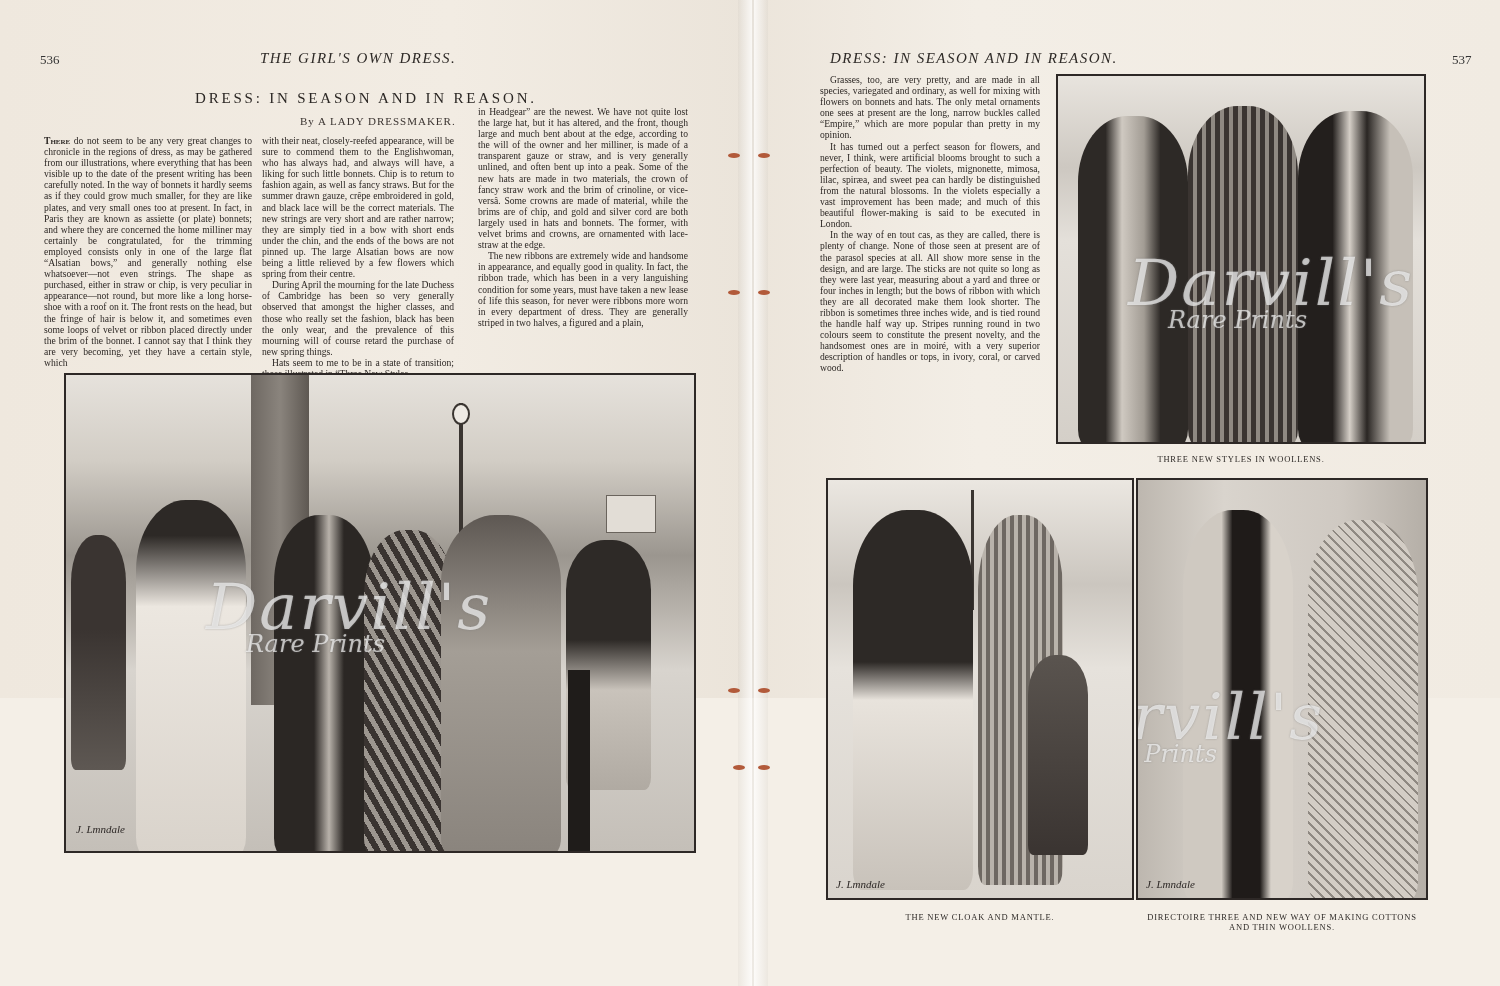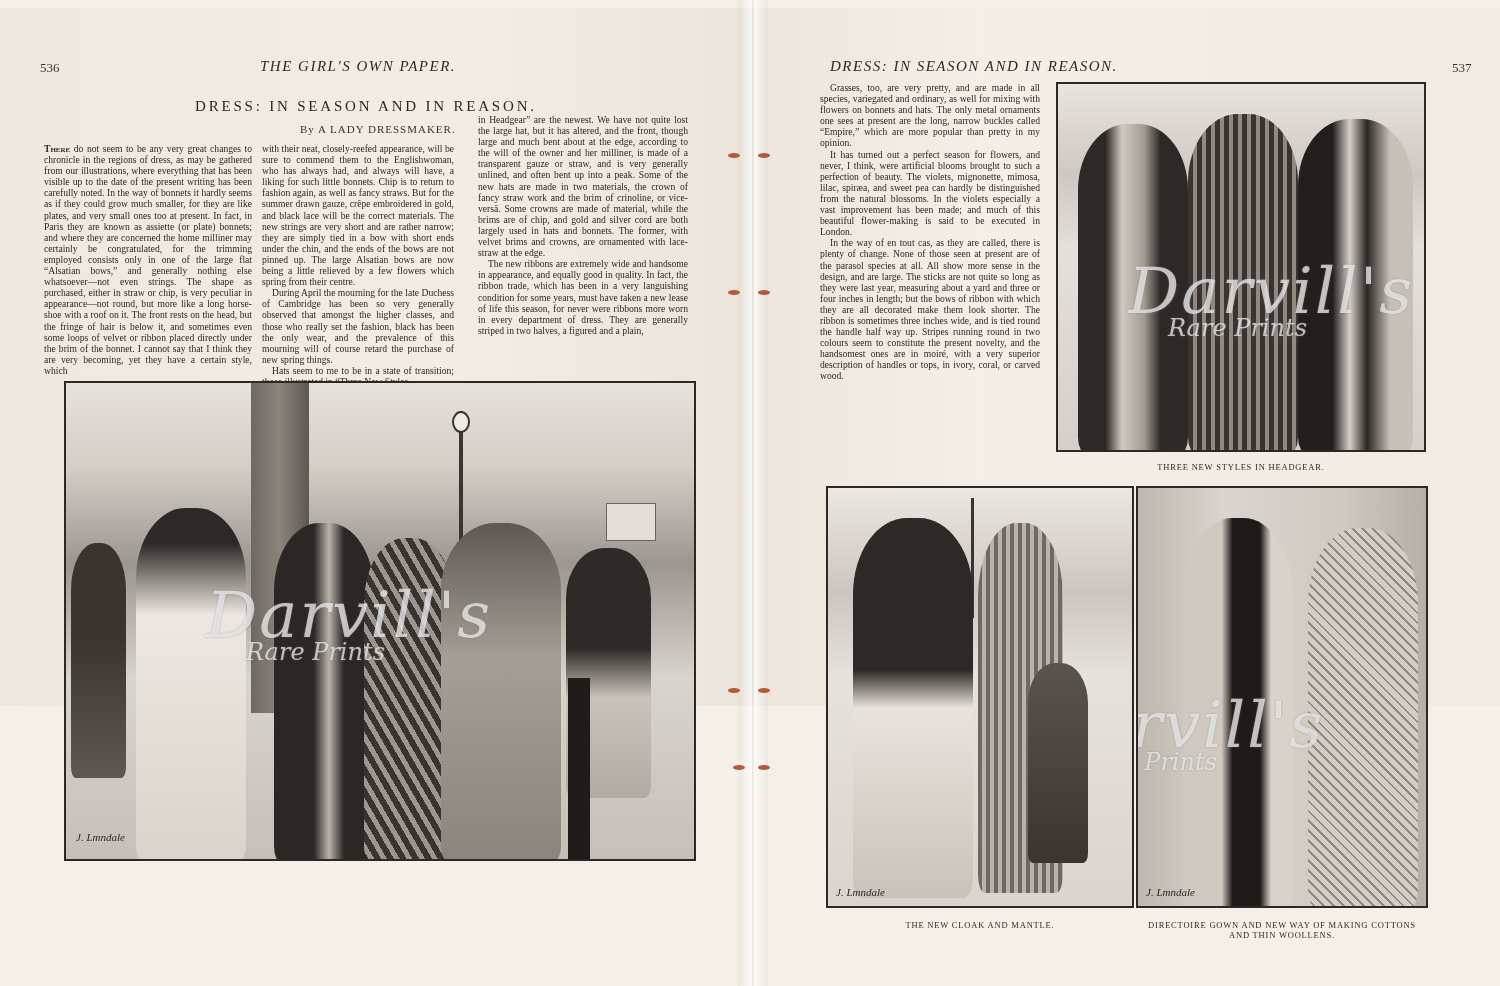--- a/index.html
+++ b/index.html
@@ -1,19 +1,19 @@
 <!DOCTYPE html>
 <html><head>
 <meta charset="utf-8">
 <style>
   * { box-sizing: border-box; margin: 0; padding: 0; }
   html, body { width: 1500px; height: 986px; overflow: hidden; background: #f4efe7; }
   body { position: relative; font-family: "Liberation Serif", "DejaVu Serif", serif; color: #2a2522; }
   .spread { position: absolute; left: 0; top: 0; width: 1500px; height: 986px; }
-  .page { position: absolute; top: 8px; height: 698px; background: #f1ebe2; }
+  .page { position: absolute; top: 0; height: 698px; background: #f1ebe2; }
   .page.left { left: 0; width: 752px; background: linear-gradient(90deg, #efe8de 0%, #f2ece3 60%, #ebe4da 100%); }
   .page.right { left: 752px; width: 748px; background: linear-gradient(90deg, #ece5db 0%, #f3eee6 30%, #f1ebe2 100%); }
   .spine { position: absolute; left: 738px; top: 0; width: 30px; height: 986px;
     background: linear-gradient(90deg, rgba(0,0,0,0.03), rgba(255,255,255,0.7) 45%, rgba(0,0,0,0.06) 50%, rgba(255,255,255,0.7) 55%, rgba(0,0,0,0.03)); }
   .hole { position: absolute; width: 12px; height: 5px; border-radius: 50%; background: #b25a3a; }
   .folio { position: absolute; font-size: 13px; color: #333; }
   .running { position: absolute; font-style: italic; font-size: 15px; letter-spacing: 1.5px; color: #2e2a27; }
   .title { position: absolute; left: 195px; top: 90px; font-size: 15px; letter-spacing: 2.8px; color: #2b2724; }
   .byline { position: absolute; left: 300px; top: 115px; font-size: 11px; letter-spacing: 1px; color: #3a3330; }
   .col { position: absolute; font-size: 9.6px; line-height: 11.1px; text-align: justify; color: #2c2724; }
@@ -29,21 +29,21 @@
   .signature { position: absolute; font-style: italic; font-size: 11px; color: #2d2826; }
   .figure { position: absolute; border-radius: 45% 45% 8% 8% / 20% 20% 5% 5%; }
 </style>
 </head>
 <body>
 
 <div class="spread">
 
   <div class="page left">
     <div class="folio" style="left:40px; top:52px;">536</div>
-    <div class="running" style="left:260px; top:50px;">THE GIRL'S OWN PAPER.</div>
+    <div class="running" style="left:260px; top:50px;">THE GIRL'S OWN DRESS.</div>
     <div class="title">DRESS: IN SEASON AND IN REASON.</div>
     <div class="byline">By A LADY DRESSMAKER.</div>
 
     <div class="col" style="left:44px; top:135px; width:208px;">
       <p class="first"><span class="dropcap">There</span><span> do not seem to be any very great changes to chronicle in the regions of dress, as may be gathered from our illustrations, where everything that has been visible up to the date of the present writing has been carefully noted. In the way of bonnets it hardly seems as if they could grow much smaller, for they are like plates, and very small ones too at present. In fact, in Paris they are known as assiette (or plate) bonnets; and where they are concerned the home milliner may certainly be congratulated, for the trimming employed consists only in one of the large flat “Alsatian bows,” and generally nothing else whatsoever—not even strings. The shape as purchased, either in straw or chip, is very peculiar in appearance—not round, but more like a long horse-shoe with a roof on it. The front rests on the head, but the fringe of hair is below it, and sometimes even some loops of velvet or ribbon placed directly under the brim of the bonnet. I cannot say that I think they are very becoming, yet they have a certain style, which</span></p>
     </div>
     <div class="col" style="left:262px; top:135px; width:192px;">
       <p class="first">with their neat, closely-reefed appearance, will be sure to commend them to the Englishwoman, who has always had, and always will have, a liking for such little bonnets. Chip is to return to fashion again, as well as fancy straws. But for the summer drawn gauze, crêpe embroidered in gold, and black lace will be the correct materials. The new strings are very short and are rather narrow; they are simply tied in a bow with short ends under the chin, and the ends of the bows are not pinned up. The large Alsatian bows are now being a little relieved by a few flowers which spring from their centre.</p>
       <p>During April the mourning for the late Duchess of Cambridge has been so very generally observed that amongst the higher classes, and those who really set the fashion, black has been the only wear, and the prevalence of this mourning will of course retard the purchase of new spring things.</p>
       <p>Hats seem to me to be in a state of transition; those illustrated in “Three New Styles</p>
@@ -88,21 +88,21 @@
     <div class="illus" style="left:304px; top:74px; width:370px; height:370px; background:#d8d3cc;">
       <div class="scene" style="background:linear-gradient(180deg,#e8e4de 0%,#cdc8c1 25%,#e4e0da 45%,#d4cfc8 100%);"></div>
       <div class="figure" style="left:20px; top:40px; width:110px; height:330px; background:linear-gradient(90deg,#2d2926 25%,#cfc9c1 40%,#a29c94 60%,#2d2926 75%);"></div>
       <div class="figure" style="left:130px; top:30px; width:110px; height:340px; background:repeating-linear-gradient(90deg,#3a3431 0 5px,#8f8982 5px 9px);"></div>
       <div class="figure" style="left:240px; top:35px; width:115px; height:335px; background:linear-gradient(90deg,#231f1d 30%,#d5cfc7 45%,#2a2623 60%,#c6c0b8 80%);"></div>
       <div class="watermark" style="left:70px; top:170px;">
         <span class="big">Darvill's</span>
         <span class="small">Rare Prints</span>
       </div>
     </div>
-    <div class="caption" style="left:304px; top:454px; width:370px;">THREE NEW STYLES IN HEADGEAR.</div>
+    <div class="caption" style="left:304px; top:454px; width:370px;">THREE NEW STYLES IN WOOLLENS.</div>
 
     <div class="illus" style="left:74px; top:478px; width:308px; height:422px; background:#d6d1ca;">
       <div class="scene" style="background:linear-gradient(180deg,#ebe7e1 0%,#cbc6bf 25%,#e6e2dc 45%,#d9d4cd 100%);"></div>
       <div style="position:absolute; left:143px; top:10px; width:3px; height:120px; background:#3a3531;"></div>
       <div class="figure" style="left:25px; top:30px; width:120px; height:380px; background:linear-gradient(180deg,#2d2926 0%,#2d2926 40%,#e8e3dc 50%,#c8c2ba 100%);"></div>
       <div class="figure" style="left:150px; top:35px; width:85px; height:370px; background:repeating-linear-gradient(90deg,#6e6862 0 4px,#b9b3ab 4px 8px);"></div>
       <div class="figure" style="left:200px; top:175px; width:60px; height:200px; background:linear-gradient(180deg,#5a544f,#3a3431);"></div>
       <div class="signature" style="left:8px; top:398px;">J. Lmndale</div>
     </div>
     <div class="caption" style="left:74px; top:912px; width:308px;">THE NEW CLOAK AND MANTLE.</div>
@@ -111,21 +111,21 @@
       <div class="scene" style="background:linear-gradient(90deg,#bdb7af 0%,#d9d4cd 30%,#cfc9c2 70%,#b5afa7 100%);"></div>
       <div class="figure" style="left:45px; top:30px; width:110px; height:390px; background:linear-gradient(90deg,#cfc9c1 0%,#cfc9c1 35%,#1f1b19 45%,#1f1b19 70%,#d8d2ca 80%);"></div>
       <div class="figure" style="left:170px; top:40px; width:110px; height:380px; background:repeating-linear-gradient(45deg,#d3cdc5 0 5px,#8f8982 5px 7px);"></div>
       <div class="signature" style="left:8px; top:398px;">J. Lmndale</div>
       <div class="watermark" style="left:-100px; top:200px;">
         <span class="big">Darvill's</span>
         <span class="small">Rare Prints</span>
       </div>
     </div>
     <div class="caption" style="left:384px; top:912px; width:292px;">
-      <div>DIRECTOIRE GOWN AND NEW WAY OF MAKING COTTONS</div>
+      <div>DIRECTOIRE THREE AND NEW WAY OF MAKING COTTONS</div>
       <div>AND THIN WOOLLENS.</div>
     </div>
   </div>
 
   <div class="spine"></div>
   <div class="hole" style="left:728px; top:153px;"></div>
   <div class="hole" style="left:758px; top:153px;"></div>
   <div class="hole" style="left:728px; top:290px;"></div>
   <div class="hole" style="left:758px; top:290px;"></div>
   <div class="hole" style="left:728px; top:688px;"></div>

